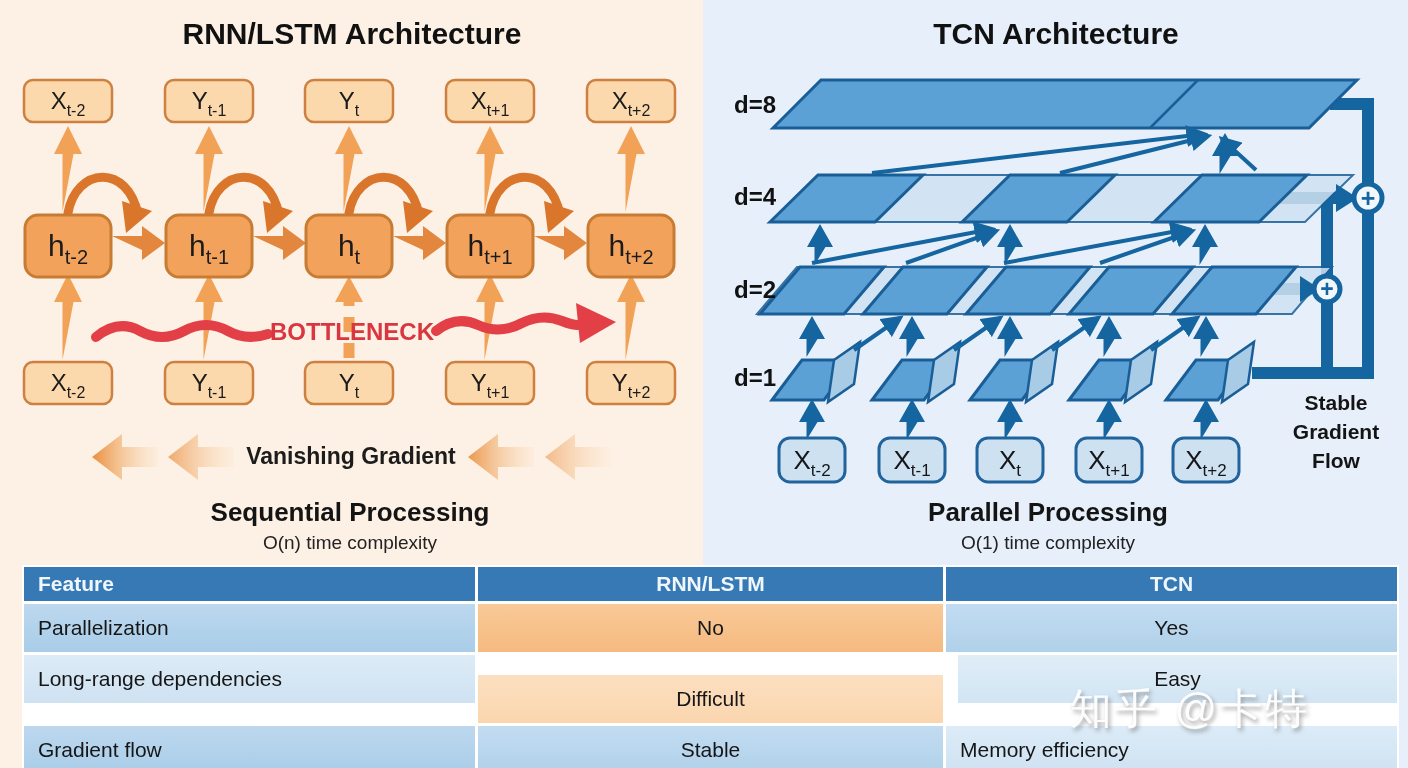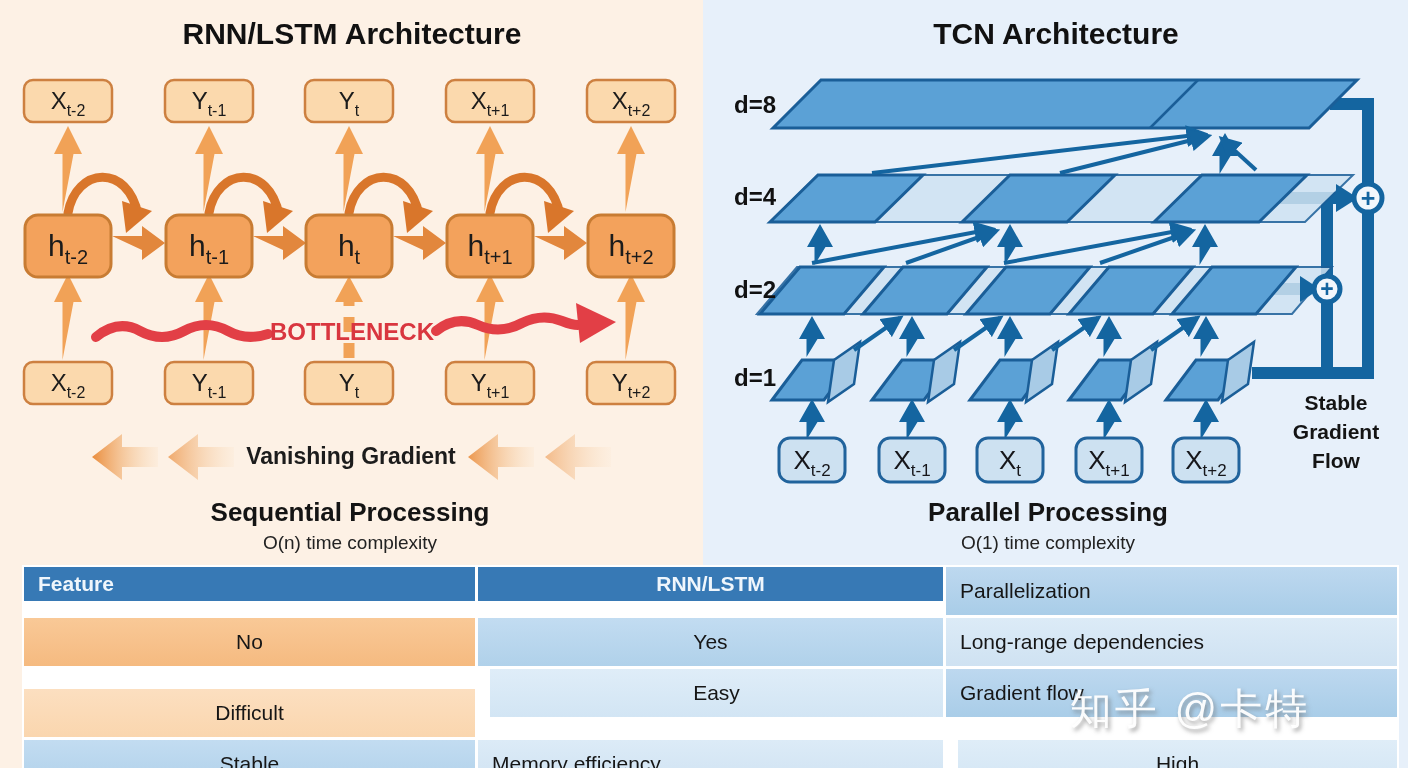--- a/index.html
+++ b/index.html
@@ -264,20 +264,21 @@
     <text x="1336" y="468" text-anchor="middle">Flow</text>
   </g>
 
   <text x="1048" y="521" text-anchor="middle" font-size="26" font-weight="bold" fill="#141414">Parallel Processing</text>
   <text x="1048" y="549" text-anchor="middle" font-size="19" fill="#222222">O(1) time complexity</text>
 </svg>
 
 <div class="cmp-table">
   <div class="cmp-cell cmp-head cmp-left">Feature</div>
   <div class="cmp-cell cmp-head cmp-center">RNN/LSTM</div>
+  <div class="cmp-cell cmp-head cmp-center">TCN</div>
 
   <div class="cmp-cell cmp-left feat-dark">Parallelization</div>
   <div class="cmp-cell cmp-center rnn-dark">No</div>
   <div class="cmp-cell cmp-center tcn-dark">Yes</div>
 
   <div class="cmp-cell cmp-left feat-light">Long-range dependencies</div>
   <div class="cmp-cell cmp-center rnn-light">Difficult</div>
   <div class="cmp-cell cmp-center tcn-light">Easy</div>
 
   <div class="cmp-cell cmp-left feat-dark">Gradient flow</div>

